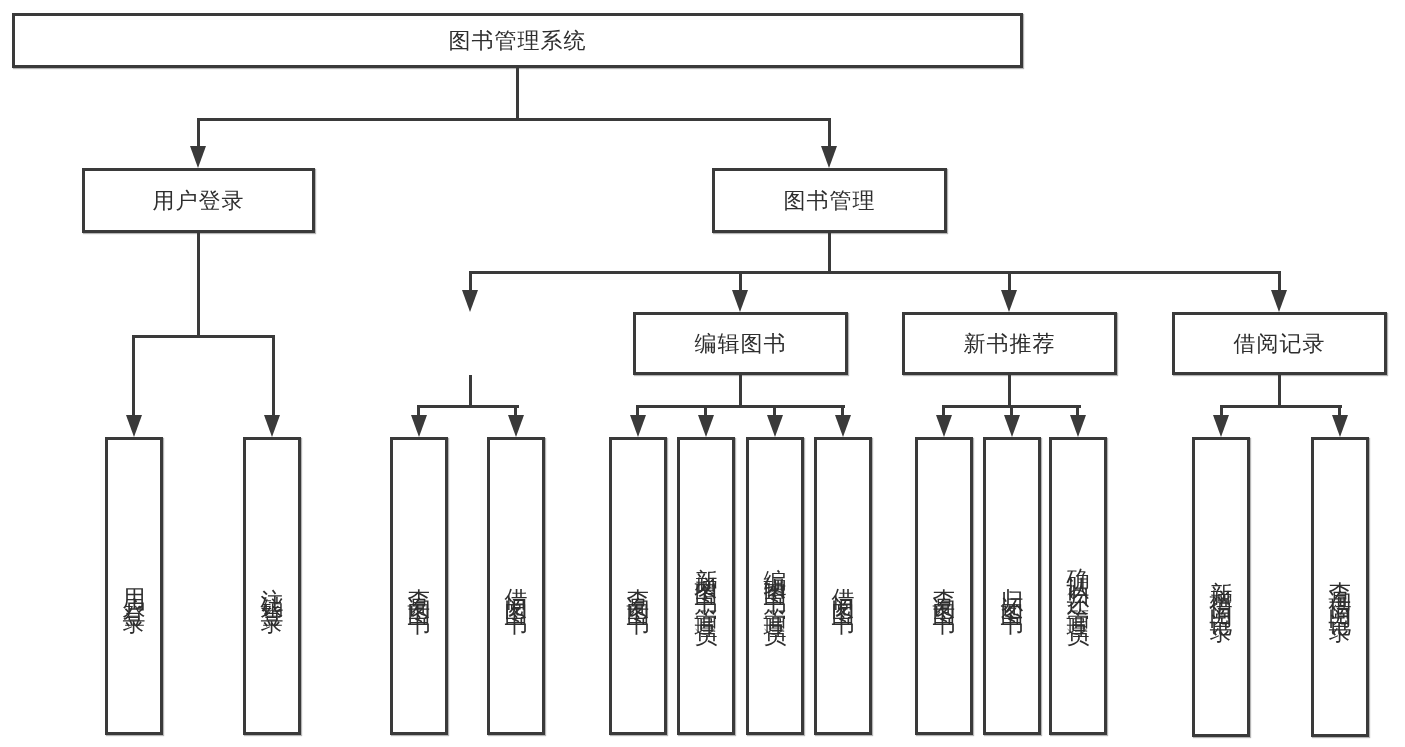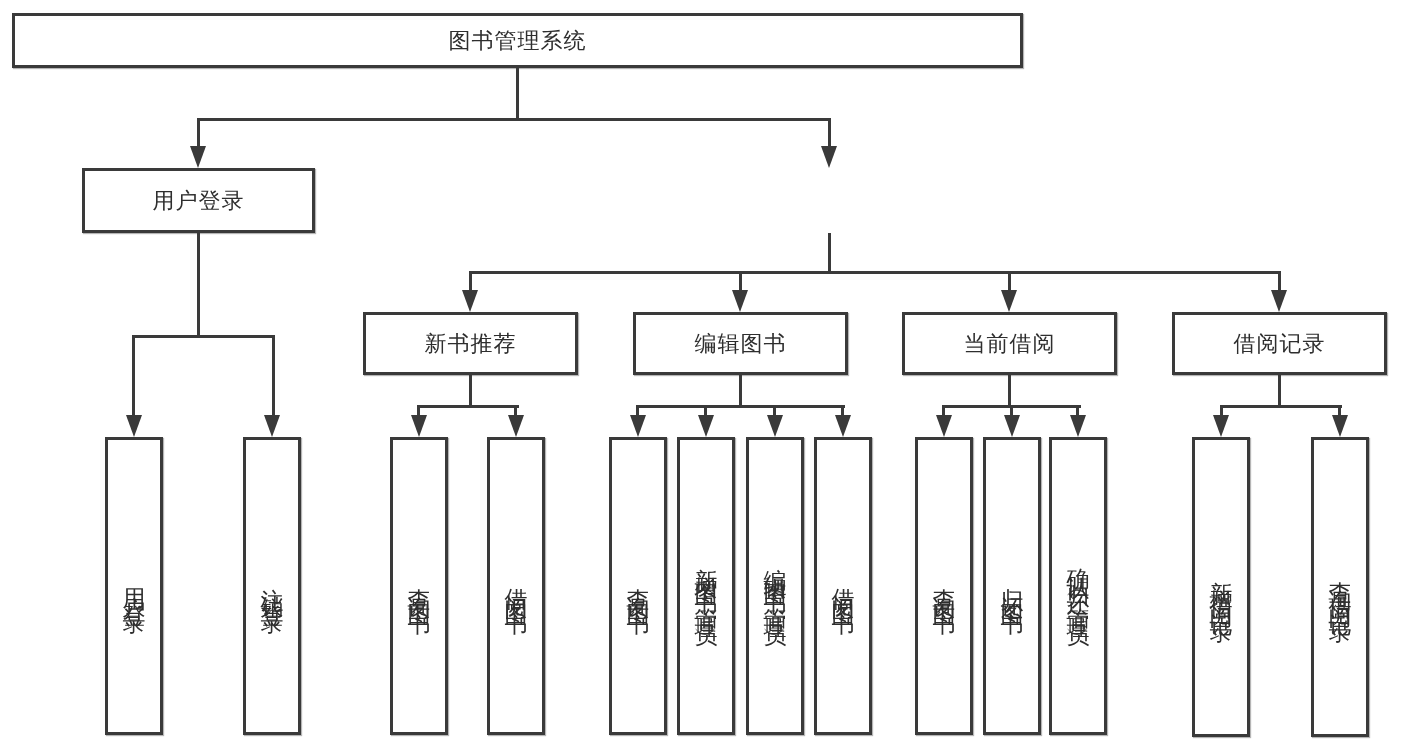--- a/index.html
+++ b/index.html
@@ -62,47 +62,47 @@
   <div class="vline" style="left:516px;top:68px;height:52px;"></div>
   <div class="hline" style="left:197px;top:118px;width:634px;"></div>
   <div class="vline" style="left:197px;top:118px;height:32px;"></div>
   <div class="vline" style="left:828px;top:118px;height:32px;"></div>
   <div class="arrow" style="left:190px;top:146px;"></div>
   <div class="arrow" style="left:821px;top:146px;"></div>
 
   <div class="box hbox" style="left:82px;top:168px;width:233px;height:65px;">
     <span>用户登录</span>
   </div>
+  <div class="box hbox" style="left:712px;top:168px;width:235px;height:65px;">
+    <span>图书管理</span>
+  </div>
 
   <div class="vline" style="left:197px;top:233px;height:104px;"></div>
   <div class="hline" style="left:132px;top:335px;width:143px;"></div>
   <div class="vline" style="left:132px;top:335px;height:82px;"></div>
   <div class="vline" style="left:272px;top:335px;height:82px;"></div>
   <div class="arrow" style="left:126px;top:415px;"></div>
   <div class="arrow" style="left:264px;top:415px;"></div>
 
   <div class="vline" style="left:828px;top:233px;height:40px;"></div>
   <div class="hline" style="left:469px;top:271px;width:812px;"></div>
   <div class="vline" style="left:469px;top:271px;height:22px;"></div>
   <div class="vline" style="left:739px;top:271px;height:22px;"></div>
   <div class="vline" style="left:1008px;top:271px;height:22px;"></div>
   <div class="vline" style="left:1278px;top:271px;height:22px;"></div>
   <div class="arrow" style="left:462px;top:290px;"></div>
   <div class="arrow" style="left:732px;top:290px;"></div>
   <div class="arrow" style="left:1001px;top:290px;"></div>
   <div class="arrow" style="left:1271px;top:290px;"></div>
 
-  <div class="box hbox" style="left:363px;top:312px;width:215px;height:63px;">
-    <span>新书推荐</span>
-  </div>
   <div class="box hbox" style="left:633px;top:312px;width:215px;height:63px;">
     <span>编辑图书</span>
   </div>
   <div class="box hbox" style="left:902px;top:312px;width:215px;height:63px;">
-    <span>当前借阅</span>
+    <span>新书推荐</span>
   </div>
   <div class="box hbox" style="left:1172px;top:312px;width:215px;height:63px;">
     <span>借阅记录</span>
   </div>
 
   <div class="vline" style="left:469px;top:375px;height:33px;"></div>
   <div class="hline" style="left:417px;top:405px;width:102px;"></div>
   <div class="vline" style="left:417px;top:405px;height:14px;"></div>
   <div class="vline" style="left:514px;top:405px;height:14px;"></div>
   <div class="arrow" style="left:411px;top:415px;"></div>

